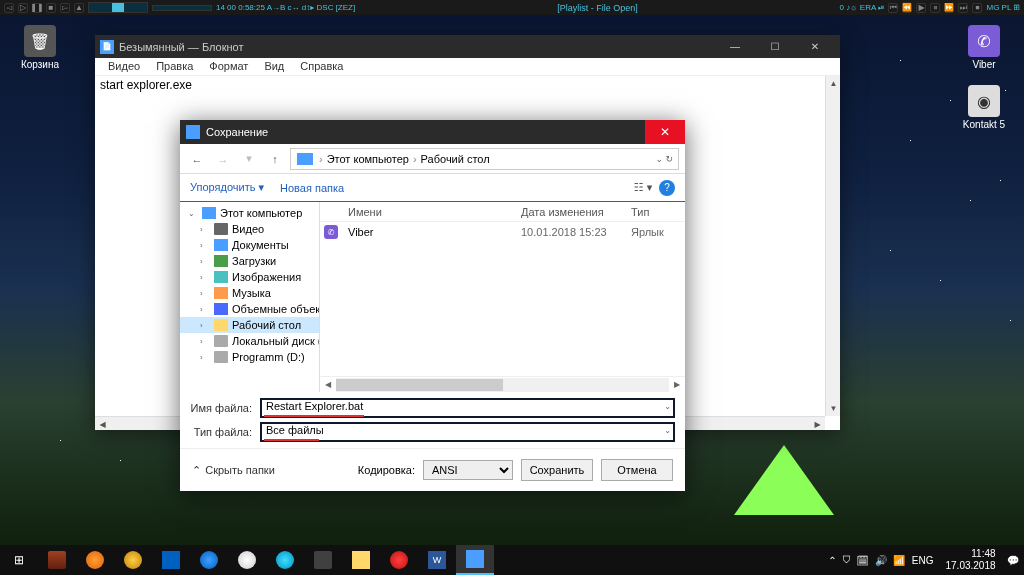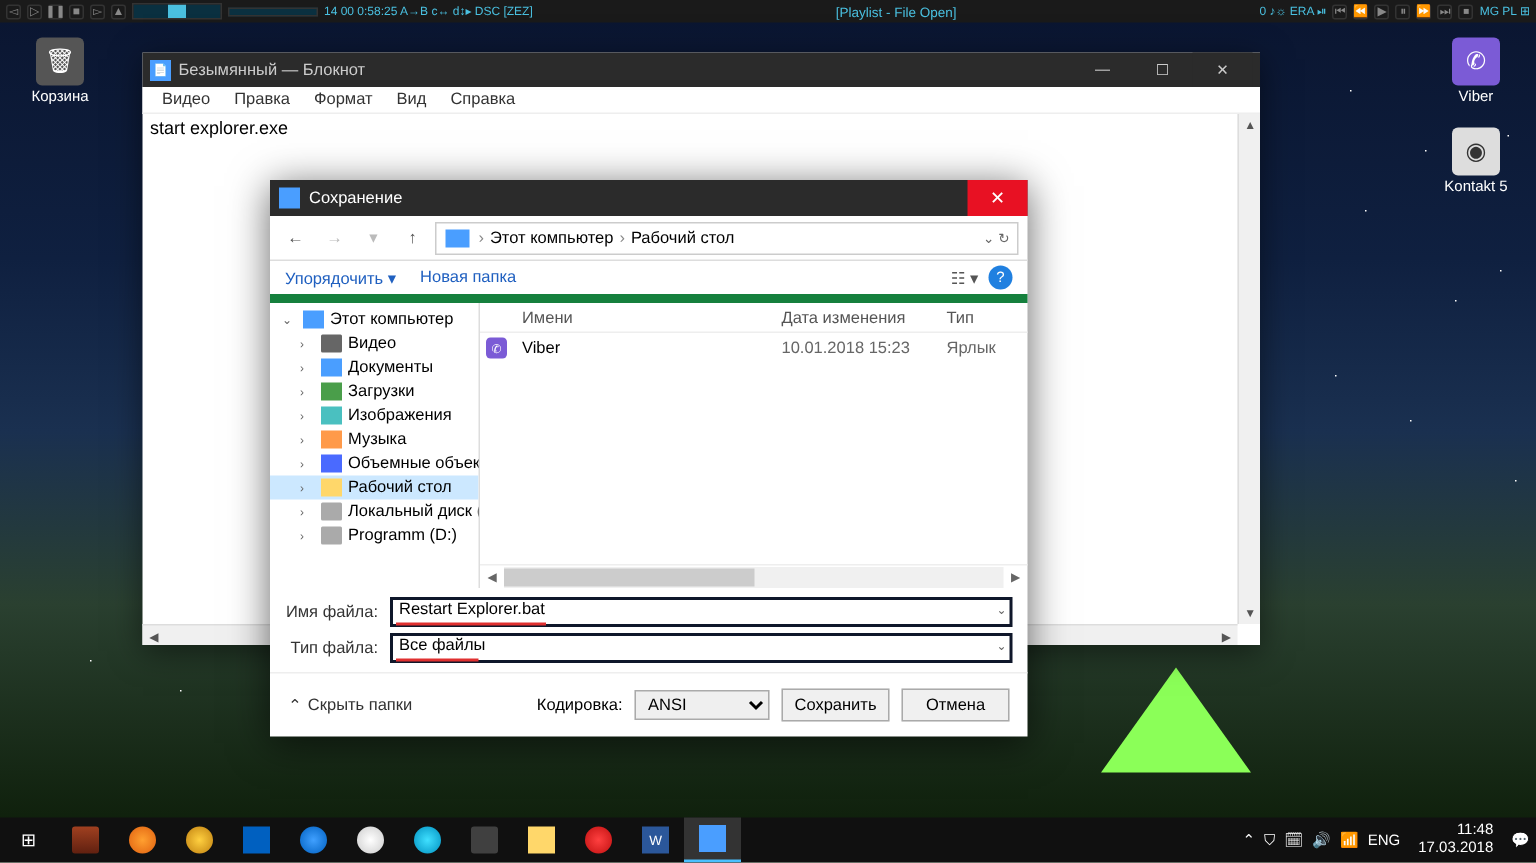--- a/index.html
+++ b/index.html
@@ -38,21 +38,21 @@
 .sd-close { width:40px; height:24px; background:#e81123; color:#fff; display:flex; align-items:center; justify-content:center; font-size:12px; margin-right:-6px; cursor:pointer; }
 .sd-nav { height:30px; display:flex; align-items:center; padding:0 6px; border-bottom:1px solid #ddd; gap:4px; }
 .navbtn { width:22px; height:22px; display:flex; align-items:center; justify-content:center; color:#555; font-size:11px; cursor:pointer; }
 .navbtn.dis { color:#bbb; }
 .sd-path { flex:1; border:1px solid #ccc; height:22px; display:flex; align-items:center; font-size:11px; padding:0 2px; background:#fff; }
 .sd-path .pc-ico { width:16px; height:12px; background:#4a9eff; margin:0 4px; }
 .sd-path .crumb { padding:0 2px; cursor:pointer; }
 .sd-path .sep { color:#888; padding:0 2px; }
 .sd-search { width:140px; height:22px; border:1px solid #ccc; display:flex; align-items:center; font-size:11px; color:#999; padding:0 4px; }
 .sd-search .sico { margin-left:auto; color:#666; }
-.sd-toolbar { height:28px; display:flex; align-items:center; padding:0 10px; font-size:11px; border-bottom:6px solid #15803d; gap:16px; }
+.sd-toolbar { height:28px; display:flex; align-items:center; padding:0 10px; font-size:11px; border-bottom:1px solid #15803d; gap:16px; }
 .sd-tb { color:#2060c0; cursor:pointer; }
 .sd-tb-r { margin-left:auto; display:flex; gap:6px; align-items:center; }
 .tb-ico { width:20px; height:18px; display:flex; align-items:center; justify-content:center; color:#555; cursor:pointer; font-size:11px; }
 .tb-help { width:16px; height:16px; border-radius:50%; background:#2080e0; color:#fff; display:flex; align-items:center; justify-content:center; font-size:10px; cursor:pointer; }
 .sd-body { display:flex; height:190px; }
 .sd-tree { width:140px; border-right:1px solid #ddd; font-size:11px; padding:3px 0; overflow:hidden; }
 .tree-item { display:flex; align-items:center; padding:2px 4px 2px 8px; cursor:pointer; gap:4px; white-space:nowrap; }
 .tree-item.sel { background:#cce8ff; }
 .tree-item.sub { padding-left:20px; }
 .tree-ico { width:14px; height:12px; flex-shrink:0; }

